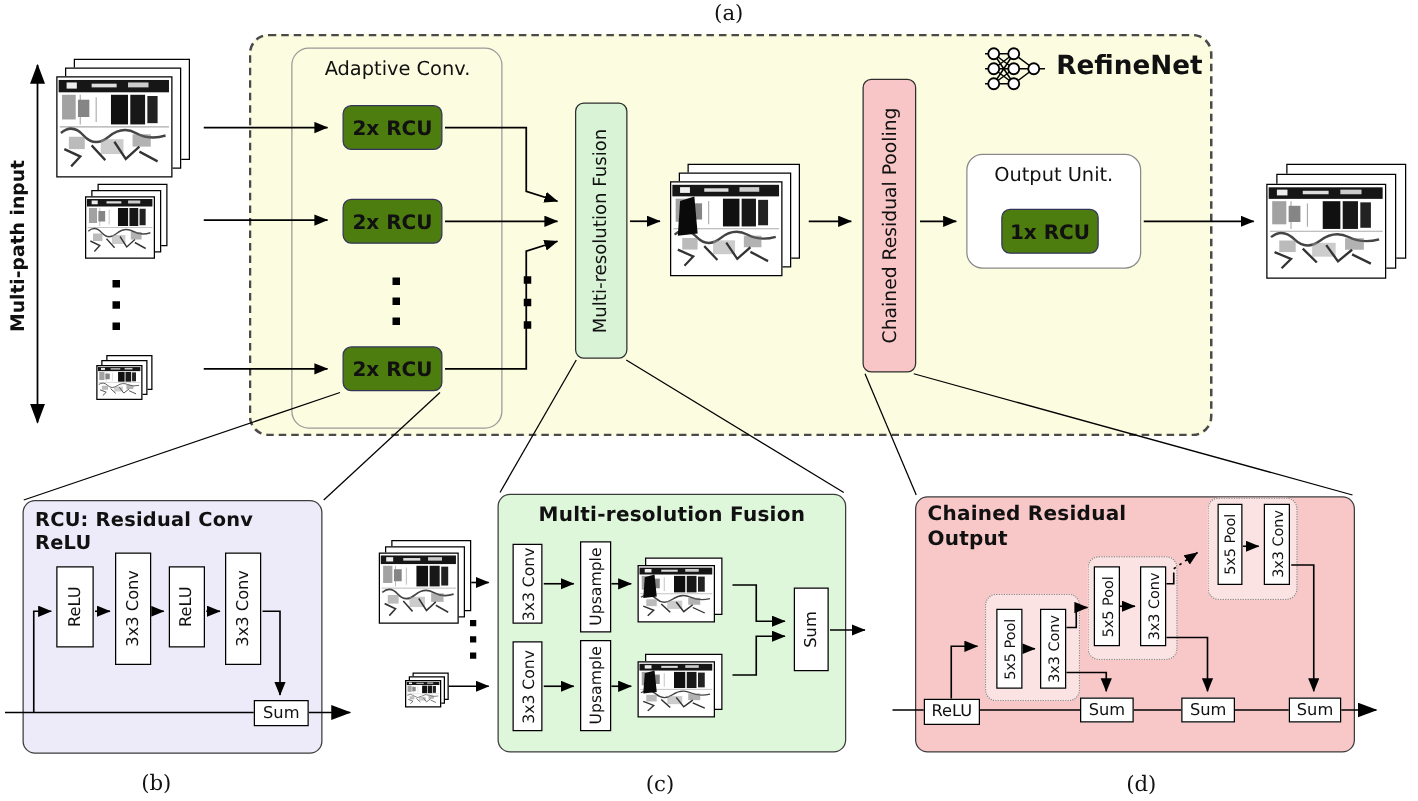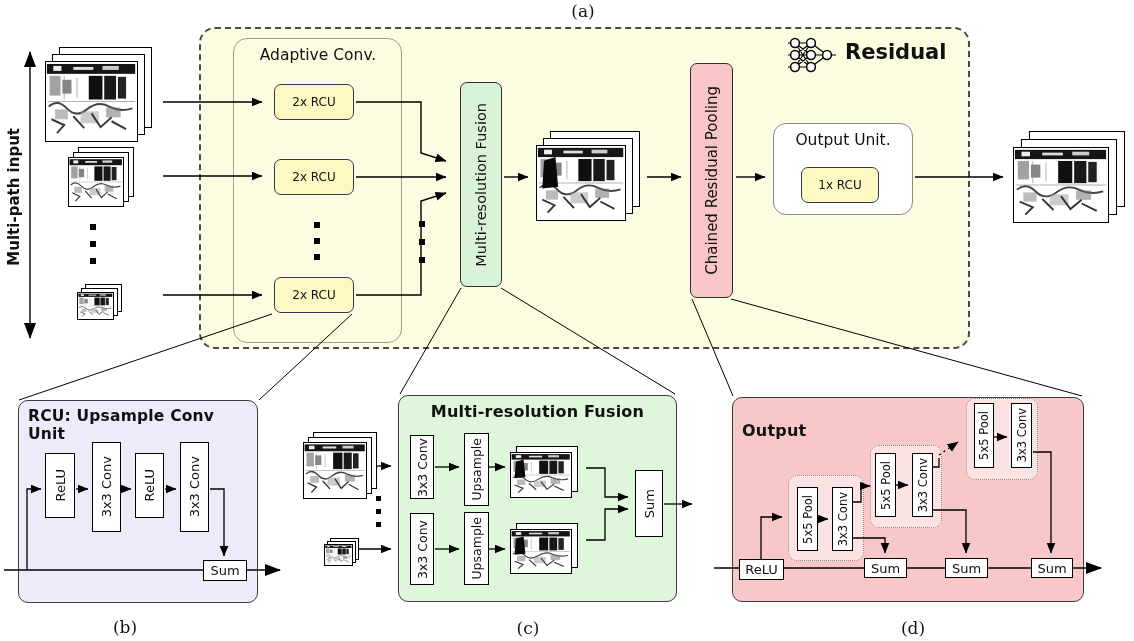--- a/index.html
+++ b/index.html
@@ -6,21 +6,21 @@
   #stage{position:relative;width:1134px;height:641px;background:#ffffff;overflow:hidden;
          font-family:"DejaVu Sans","Liberation Sans",sans-serif;color:#111;}
   .abs{position:absolute;box-sizing:border-box;}
   .panel{position:absolute;box-sizing:border-box;}
   .flexc{display:flex;align-items:center;justify-content:center;}
   
   .yellow{background:#fcfce1;border:2px dashed #4a4a4a;border-radius:16px;}
   
   .adapt{border:1.5px solid #9a9a9a;border-radius:14px;background:transparent;}
   
-  .lav{background:#fef9c3;border:1.6px solid #34345a;border-radius:7px;font-size:12px;color:#111;}
+  .lav{background:#4d7c0f;border:1.6px solid #34345a;border-radius:7px;font-size:16px;color:#111;font-weight:bold;}
   
   .bar{border:1.5px solid #2e2e2e;border-radius:7px;}
   .bar-green{background:#d9f3d6;}
   .bar-pink{background:#f8c6c6;}
   .vbox{display:flex;align-items:center;justify-content:center;}
   .vbox>span{writing-mode:vertical-rl;transform:rotate(180deg);white-space:nowrap;}
   
   .wbox{position:absolute;box-sizing:border-box;background:#fff;border:1.3px solid #000;
         display:flex;align-items:center;justify-content:center;font-size:13px;}
   
@@ -259,21 +259,21 @@
     <g stroke="#000" stroke-width="1.5" fill="#fff">
       <circle cx="9" cy="7" r="4.4"></circle>
         <circle cx="9" cy="19" r="4.4"></circle>
         <circle cx="9" cy="31" r="4.4"></circle>
       <circle cx="25" cy="7" r="4.4"></circle>
         <circle cx="25" cy="19" r="4.4"></circle>
         <circle cx="25" cy="31" r="4.4"></circle>
       <circle cx="41" cy="19" r="4.4"></circle>
     </g>
   </svg>
-  <div class="abs z4" style="left:845px;top:40px;font-size:21px;font-weight:bold;">Residual</div>
+  <div class="abs z4" style="left:845px;top:40px;font-size:21px;font-weight:bold;">RefineNet</div>
 
   <div class="abs z4" style="left:781px;top:131px;width:124px;text-align:center;font-size:15.5px;">Output Unit.</div>
   <div class="abs lav flexc z4" style="left:801px;top:167px;width:78px;height:36px;">1x RCU</div>
 
   <div class="stack z4" style="left:1013px;top:131px;width:112px;height:92px;--s:8px;">
     <div class="layer l3"></div>
       <div class="layer l2"></div>
       <div class="layer l1 sketch">
         <svg viewBox="0 0 100 80" preserveAspectRatio="none">
   <rect x="1" y="2" width="97" height="10" fill="#161616"></rect>
@@ -288,21 +288,21 @@
   <path d="M2,40 h96 M20,14 v24 M34,16 v20" stroke="#888" stroke-width="1" opacity=".7" fill="none"></path>
   <path d="M3,45 q10,-8 20,2 t22,1 t24,-3 t26,2" stroke="#444" fill="none" stroke-width="2"></path>
   <rect x="10" y="48" width="14" height="10" fill="#777" opacity=".5"></rect>
   <rect x="38" y="50" width="20" height="12" fill="#999" opacity=".5"></rect>
   <rect x="66" y="46" width="16" height="10" fill="#666" opacity=".5"></rect>
   <path d="M6,58 l14,6 l-8,8 M30,55 l12,12 M50,52 l10,14 l12,-10 M72,60 l16,8" stroke="#333" fill="none" stroke-width="2"></path>
         </svg>
       </div>
   </div>
 
-  <div class="ptitle z4" style="left:28px;top:407px;width:225px;font-size:15.5px;">RCU: Upsample Conv Unit</div>
+  <div class="ptitle z4" style="left:28px;top:407px;width:225px;font-size:15.5px;">RCU: Residual Conv ReLU</div>
   <div class="wbox vbox z4" style="left:45px;top:453px;width:30px;height:65px;">
       <span>ReLU</span>
     </div>
   <div class="wbox vbox z4" style="left:92px;top:442px;width:29px;height:90px;">
       <span>3x3 Conv</span>
     </div>
   <div class="wbox vbox z4" style="left:135px;top:453px;width:29px;height:65px;">
       <span>ReLU</span>
     </div>
   <div class="wbox vbox z4" style="left:180px;top:442px;width:29px;height:90px;">
@@ -414,20 +414,21 @@
   <path d="M6,58 l14,6 l-8,8 M30,55 l12,12 M50,52 l10,14 l12,-10 M72,60 l16,8" stroke="#333" fill="none" stroke-width="2"></path>
           <path d="M8,16 L21,12 L24,44 L6,46 Z" fill="#0a0a0a"></path>
         </svg>
       </div>
   </div>
   <div class="wbox vbox z4" style="left:635px;top:470px;width:28px;height:67px;">
       <span>Sum</span>
     </div>
   <div class="letter z4" style="left:506px;top:618px;width:44px;">(c)</div>
 
+  <div class="ptitle z4" style="left:742px;top:401px;">Chained Residual</div>
   <div class="ptitle z4" style="left:742px;top:421px;">Output</div>
   <div class="wbox z4" style="left:739px;top:559px;width:45px;height:21px;">ReLU</div>
   <div class="wbox vbox z4" style="left:797px;top:487px;width:21px;height:64px;font-size:11.5px;">
       <span>5x5 Pool</span>
     </div>
   <div class="wbox vbox z4" style="left:832px;top:487px;width:21px;height:64px;font-size:11.5px;">
       <span>3x3 Conv</span>
     </div>
   <div class="wbox vbox z4" style="left:875px;top:453px;width:21px;height:64px;font-size:11.5px;">
       <span>5x5 Pool</span>

